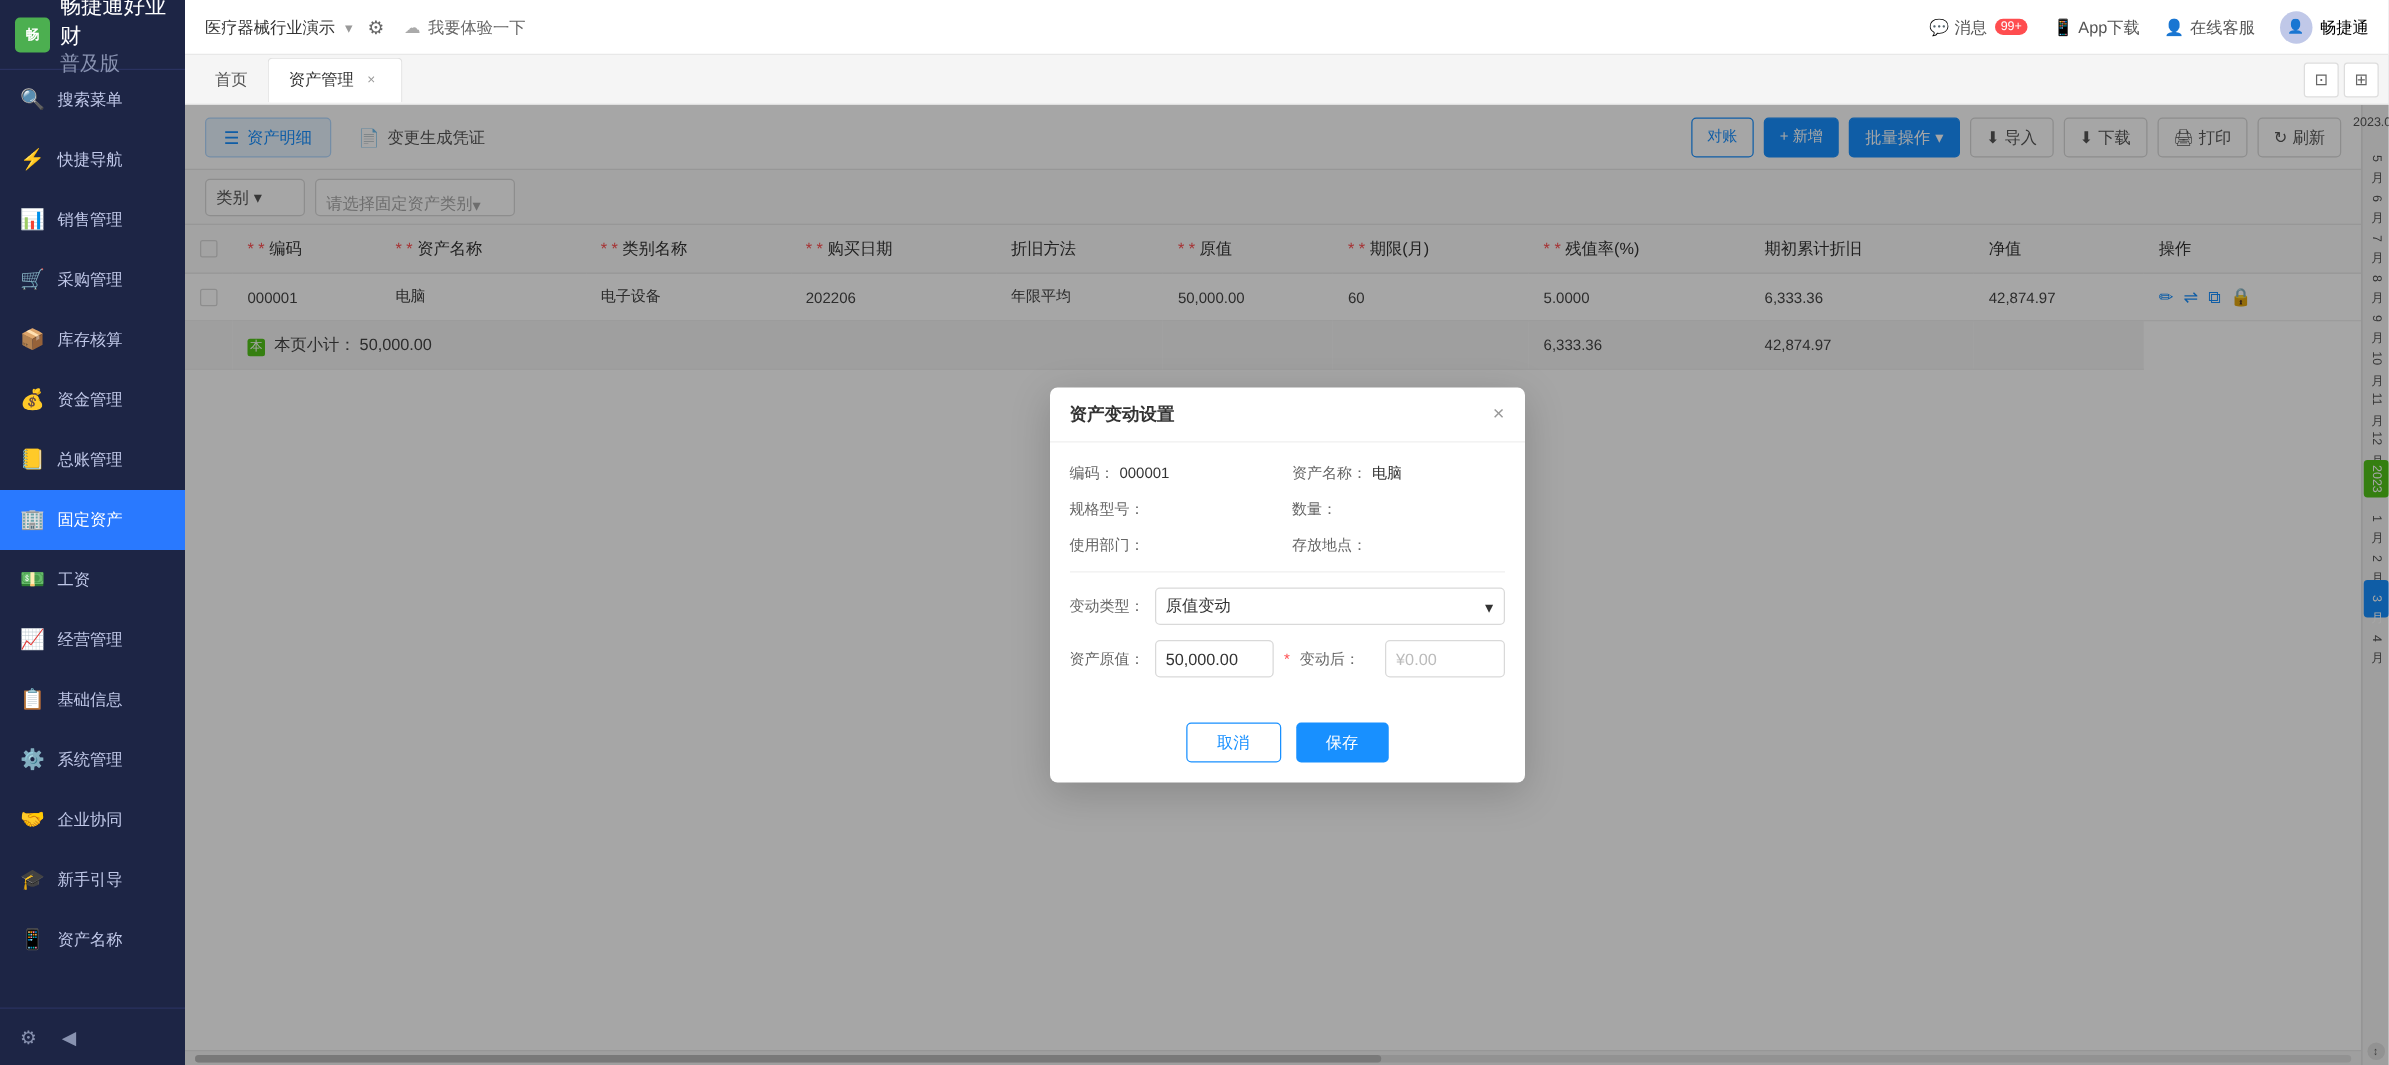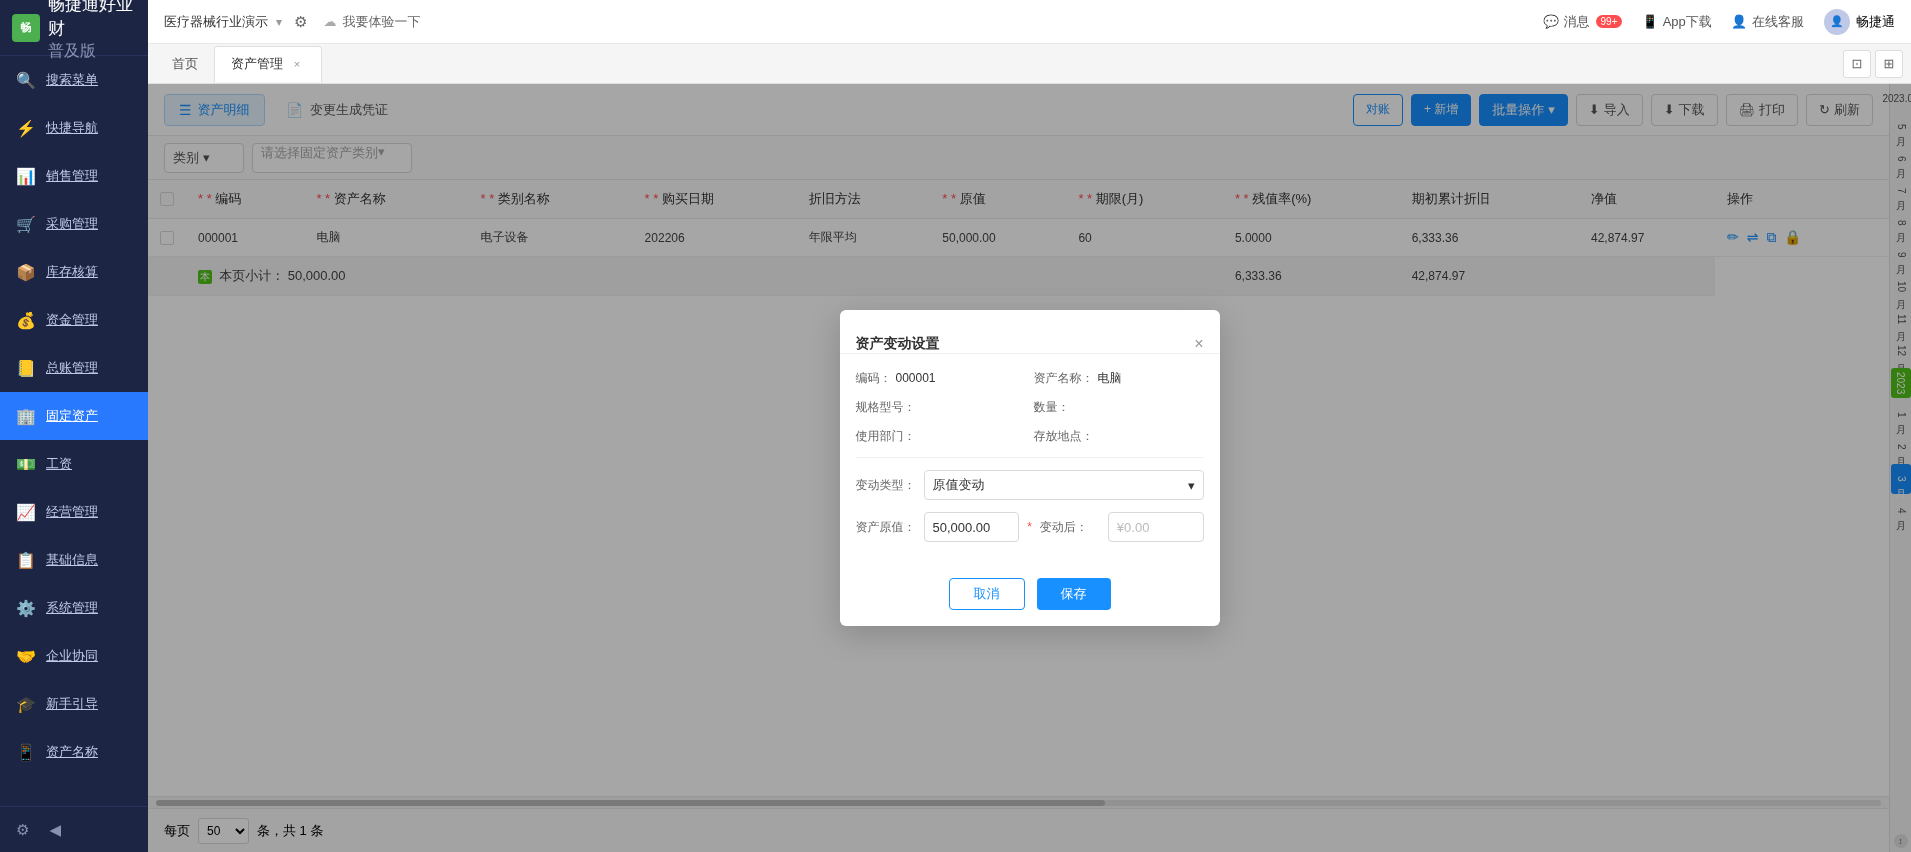--- a/index.html
+++ b/index.html
@@ -27,21 +27,21 @@
     .sidebar-scroll { overflow-y: auto; flex: 1; }
     .sidebar-scroll::-webkit-scrollbar { width: 4px; }
     .sidebar-scroll::-webkit-scrollbar-thumb { background: #2a3260; border-radius: 2px; }
     .sidebar-item {
       height: 48px; display: flex; align-items: center; padding: 0 16px;
       cursor: pointer; color: #c0c8e8; transition: background 0.2s;
       gap: 10px;
     }
     .sidebar-item.active { background: #2979ff; color: #fff; }
     .sidebar-item-icon { font-size: 16px; width: 20px; text-align: center; flex-shrink: 0; }
-    .sidebar-item-label { font-size: 13px; text-decoration: underline; }
+    .sidebar-item-label { font-size: 13px; }
     .sidebar-footer {
       height: 46px; border-top: 1px solid #2a3260;
       display: flex; align-items: center; padding: 0 16px; gap: 20px;
     }
     .sidebar-footer-icon { color: #8892b0; cursor: pointer; font-size: 15px; }
 
     
     .main { flex: 1; display: flex; flex-direction: column; height: 852px; overflow: hidden; }
 
     
@@ -151,21 +151,21 @@
       height: 44px; display: flex; align-items: center; padding: 0 16px;
       gap: 8px; border-bottom: 1px solid #e8e8e8; background: #fafafa;
     }
     .filter-select {
       height: 30px; border: 1px solid #d9d9d9; border-radius: 4px;
       padding: 0 8px; background: #fff; color: #555; display: flex; align-items: center;
       gap: 4px; cursor: pointer; font-size: 12px; min-width: 80px;
     }
     .filter-select-wide {
       height: 30px; border: 1px solid #d9d9d9; border-radius: 4px;
-      padding: 0 8px; background: #fff; color: #aaa; display: flex; align-items: flex-start;
+      padding: 0 8px; background: #fff; color: #aaa; display: flex; align-items: flex-end;
       gap: 0; cursor: pointer; font-size: 12px; min-width: 160px;
     }
 
     
     .table-wrap { flex: 1; overflow: auto; }
     .data-table { width: 100%; border-collapse: collapse; }
     .data-table th {
       background: #fafafa; padding: 10px 12px;
       border-bottom: 1px solid #e8e8e8; text-align: left;
       font-weight: 500; color: #333; font-size: 12px; white-space: nowrap;
@@ -235,21 +235,21 @@
       display: flex; align-items: center; justify-content: center;
     }
 
     
     .dialog {
       background: #fff; border-radius: 6px; box-shadow: 0 8px 32px rgba(0,0,0,0.18);
       width: 380px; padding: 0;
       position: relative;
     }
     .dialog-header {
-      height: 44px; display: flex; align-items: flex-end; padding: 0 16px;
+      height: 44px; display: flex; align-items: center; padding: 0 16px;
       border-bottom: 1px solid #f0f0f0;
     }
     .dialog-title { font-size: 14px; font-weight: 600; color: #333; flex: 1; }
     .dialog-close { cursor: pointer; color: #999; font-size: 16px; }
     .dialog-body { padding: 16px; }
     .dialog-row {
       display: flex; gap: 8px; margin-bottom: 12px;
     }
     .dialog-field {
       flex: 1; display: flex; gap: 4px; align-items: baseline;
@@ -520,29 +520,20 @@
           </tbody>
         </table>
       </div>
 
       <div class="table-hscroll">
         <div class="hscroll-track">
           <div class="hscroll-thumb"></div>
         </div>
       </div>
 
-      <div class="table-footer">
-        <span>每页</span>
-        <select class="page-select">
-          <option>50</option>
-          <option>100</option>
-          <option>200</option>
-        </select>
-        <span>条，共 1 条</span>
-      </div>
     </div>
 
     <div class="right-panel">
       <div class="right-panel-date">2023.03</div>
       <div class="right-panel-month">5月</div>
       <div class="right-panel-month">6月</div>
       <div class="right-panel-month">7月</div>
       <div class="right-panel-month">8月</div>
       <div class="right-panel-month">9月</div>
       <div class="right-panel-month">10月</div>

